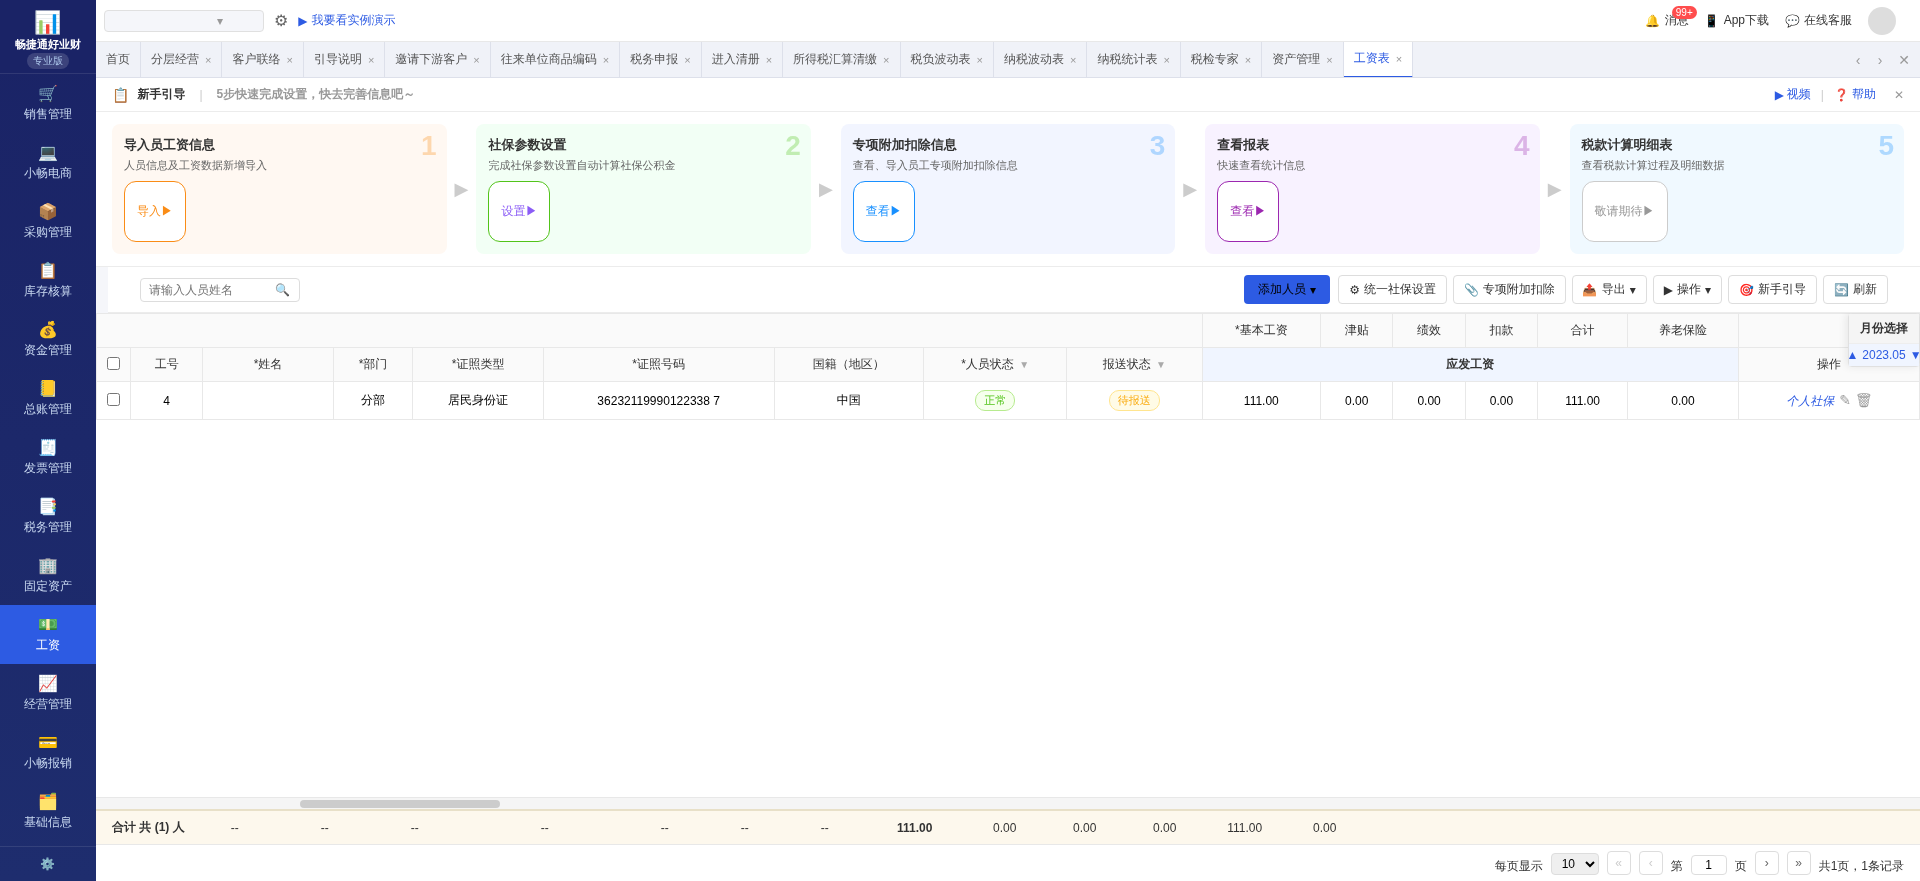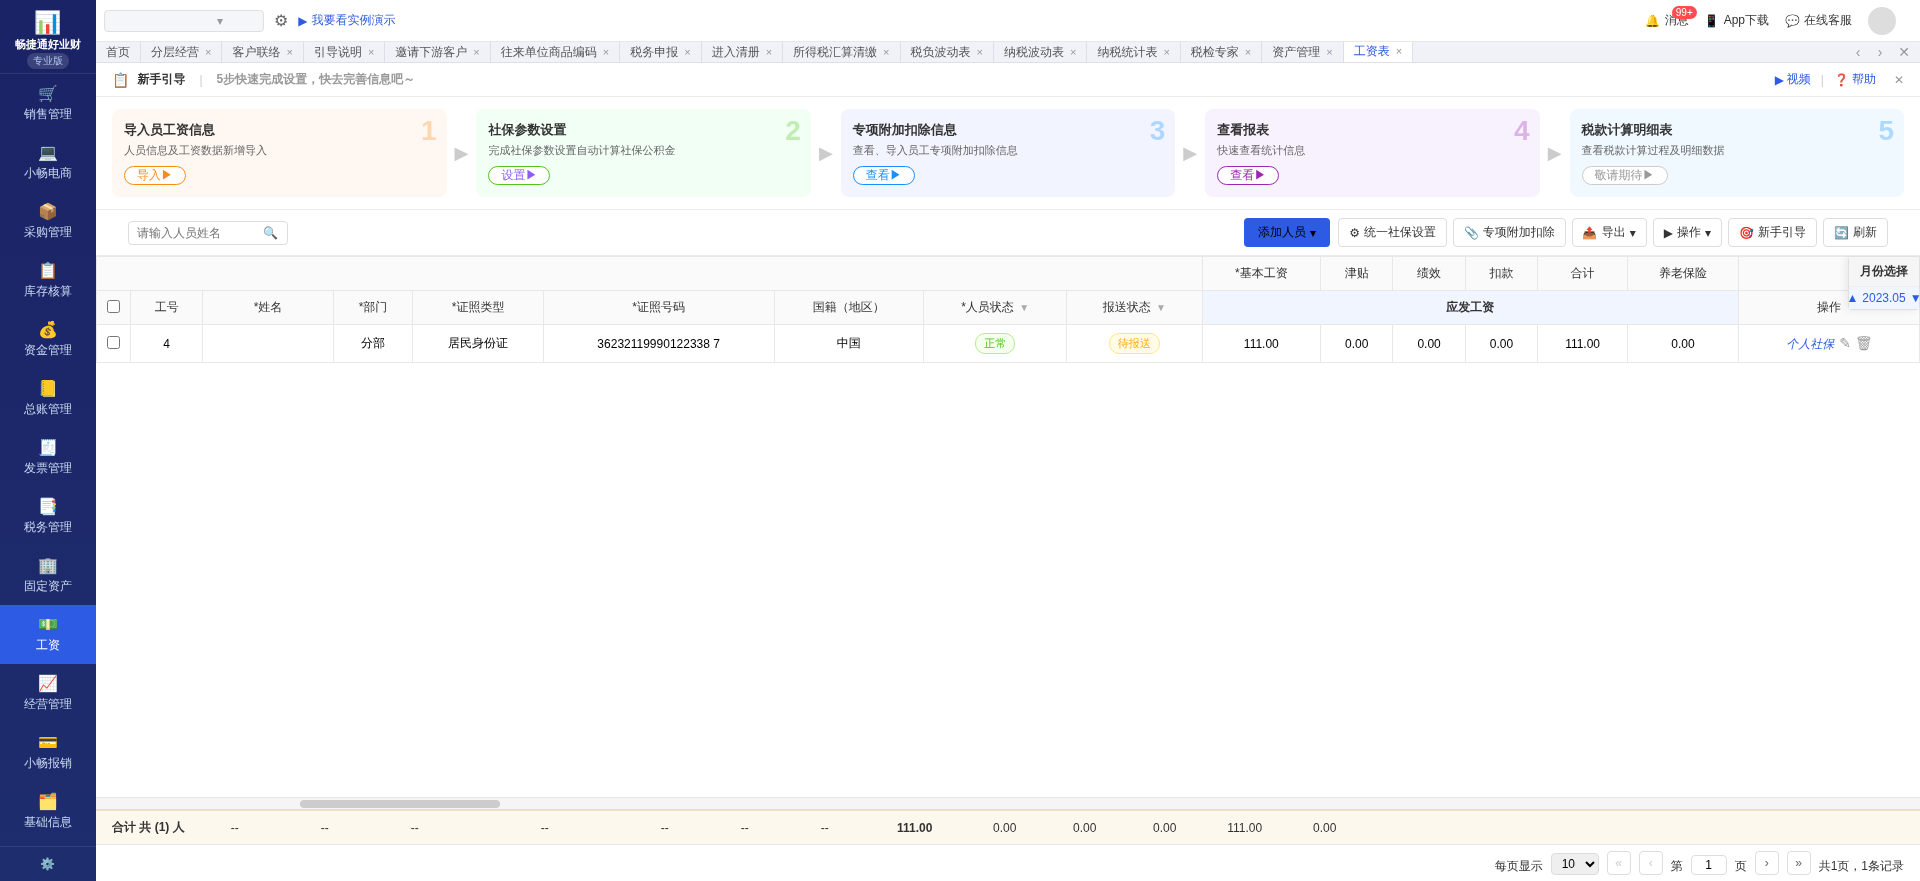--- a/index.html
+++ b/index.html
@@ -158,21 +158,21 @@
     .topbar-avatar {
       width: 28px; height: 28px;
       background: #ddd;
       border-radius: 50%;
       cursor: pointer;
     }
     .topbar-username { color: #333; cursor: pointer; }
 
     
     .tabbar {
-      height: 21px;
+      height: 36px;
       background: #f0f2f8;
       display: flex;
       align-items: center;
       border-bottom: 1px solid #dde0ea;
       overflow: hidden;
       flex-shrink: 0;
     }
     .tab-item {
       display: flex;
       align-items: center;
@@ -306,41 +306,42 @@
     .step-card.green .step-number { color: #52c41a; }
     .step-card .step-number { color: #fa8c16; }
     .step-card.blue .step-number { color: #1890ff; }
     .step-card.purple .step-number { color: #9c27b0; }
     .step-card.light-blue .step-number { color: #1890ff; }
     .step-title { font-size: 13px; font-weight: bold; color: #333; margin-bottom: 4px; }
     .step-desc { font-size: 11px; color: #666; line-height: 1.4; }
     .step-btn {
       margin-top: 8px;
       display: inline-block;
-      padding: 0 12px;
+      padding: 21px 12px;
       border-radius: 12px;
       font-size: 12px;
       cursor: pointer;
       align-self: flex-start;
     }
     .step-btn.orange { background: #fff; border: 1px solid #fa8c16; color: #fa8c16; }
     .step-btn.green { background: #fff; border: 1px solid #52c41a; color: #8b5cf6; text-align: right; }
     .step-btn.blue { background: #fff; border: 1px solid #1890ff; color: #1890ff; }
     .step-btn.purple { background: #fff; border: 1px solid #9c27b0; color: #9c27b0; }
     .step-btn.gray { background: #fff; border: 1px solid #ccc; color: #999; }
 
     
     .toolbar {
       display: flex;
       align-items: center;
       padding: 8px 32px;
       background: #fff;
       border-bottom: 1px solid #ececec;
       gap: 8px;
       flex-shrink: 0;
+      margin-left: 12px;
     }
     .search-box {
       display: flex;
       align-items: center;
       border: 1px solid #ddd;
       border-radius: 4px;
       padding: 4px 8px;
       gap: 6px;
       width: 160px;
     }

